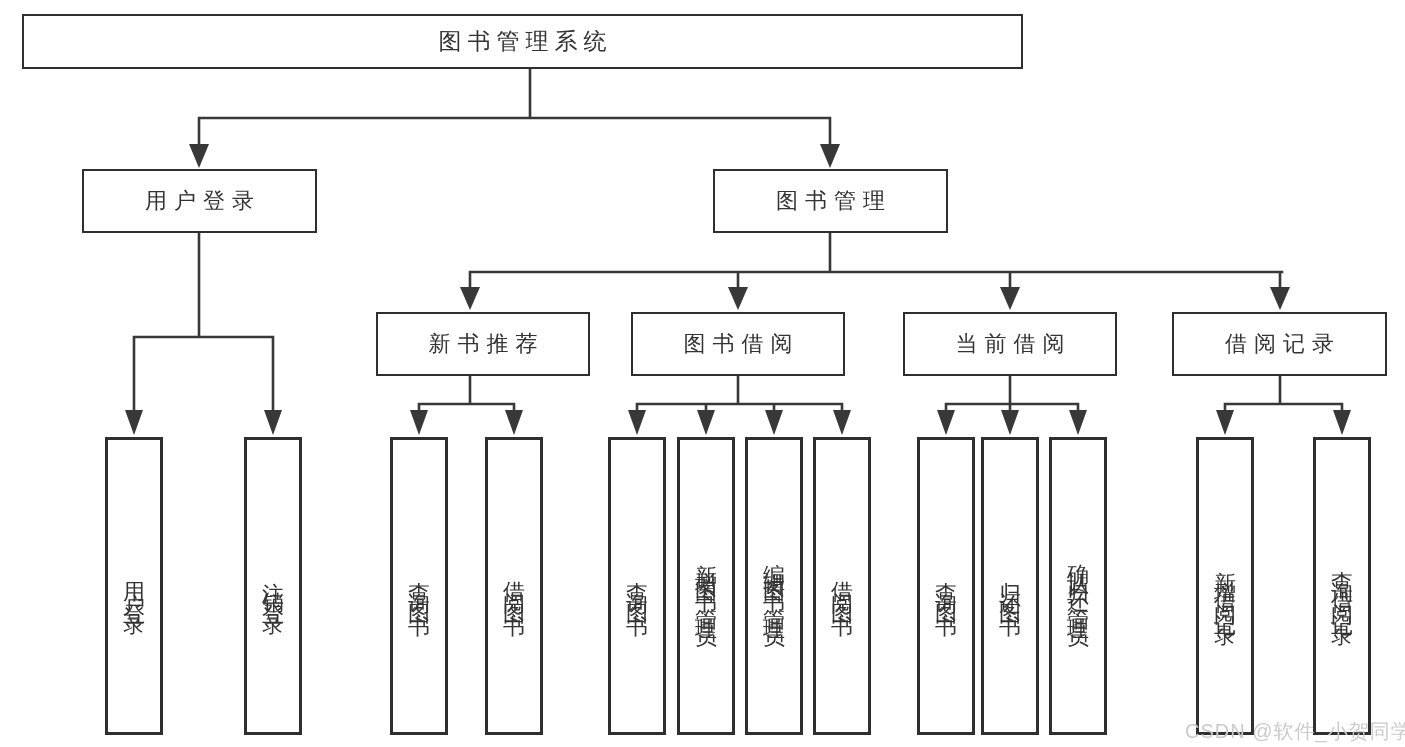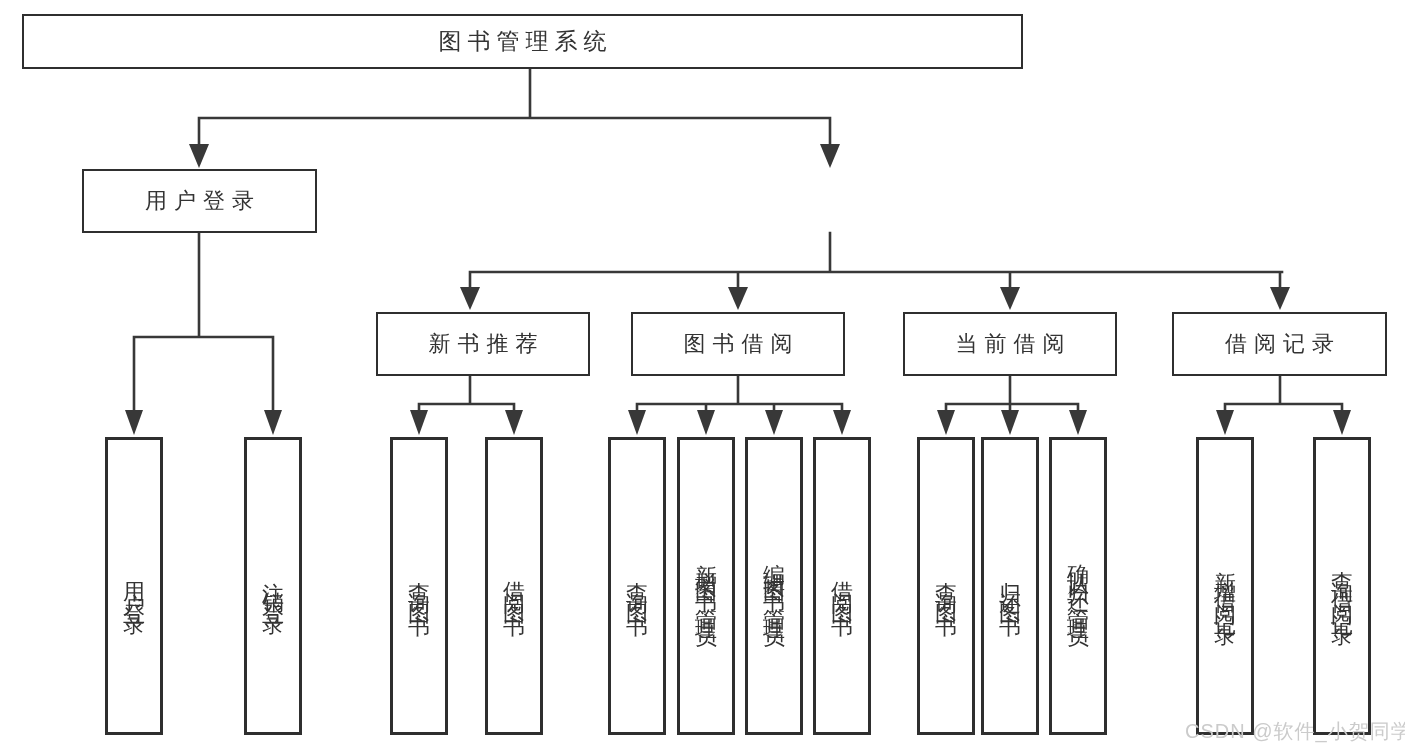--- a/index.html
+++ b/index.html
@@ -85,20 +85,21 @@
       <polygon class="arrow" points="1001,410 1019,410 1010,435"></polygon>
       <polygon class="arrow" points="1069,410 1087,410 1078,435"></polygon>
       <polygon class="arrow" points="1216,410 1234,410 1225,435"></polygon>
       <polygon class="arrow" points="1333,410 1351,410 1342,435"></polygon>
     </g>
   </svg>
 
   <div class="node h-node root-node" style="left:22px;top:14px;width:1001px;height:55px;">图书管理系统</div>
 
   <div class="node h-node" style="left:82px;top:169px;width:235px;height:64px;">用户登录</div>
+  <div class="node h-node" style="left:713px;top:169px;width:235px;height:64px;">图书管理</div>
 
   <div class="node h-node" style="left:376px;top:312px;width:214px;height:64px;">新书推荐</div>
   <div class="node h-node" style="left:631px;top:312px;width:214px;height:64px;">图书借阅</div>
   <div class="node h-node" style="left:903px;top:312px;width:214px;height:64px;">当前借阅</div>
   <div class="node h-node" style="left:1172px;top:312px;width:215px;height:64px;">借阅记录</div>
 
   <div class="node leaf" style="left:105px;top:437px;width:58px;height:298px;">用户登录</div>
   <div class="node leaf" style="left:244px;top:437px;width:58px;height:298px;">注销登录</div>
 
   <div class="node leaf" style="left:390px;top:437px;width:58px;height:298px;">查询图书</div>

